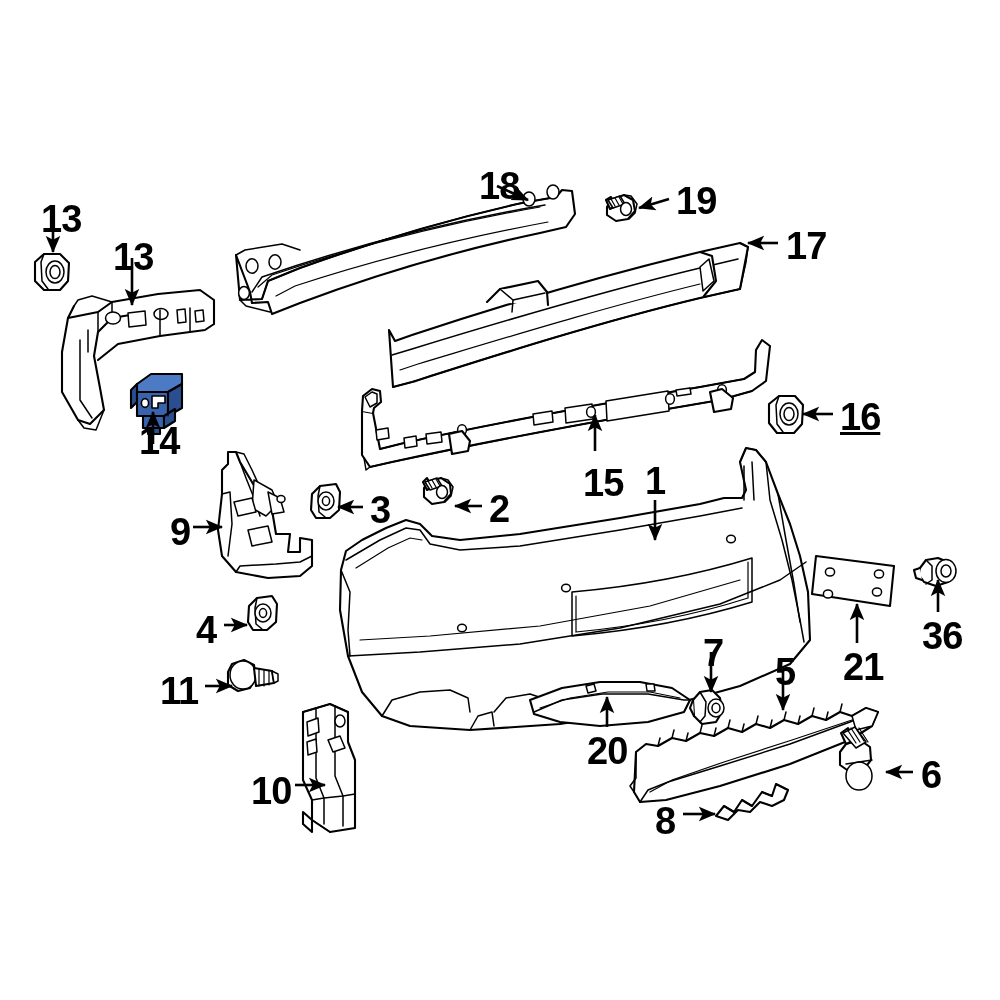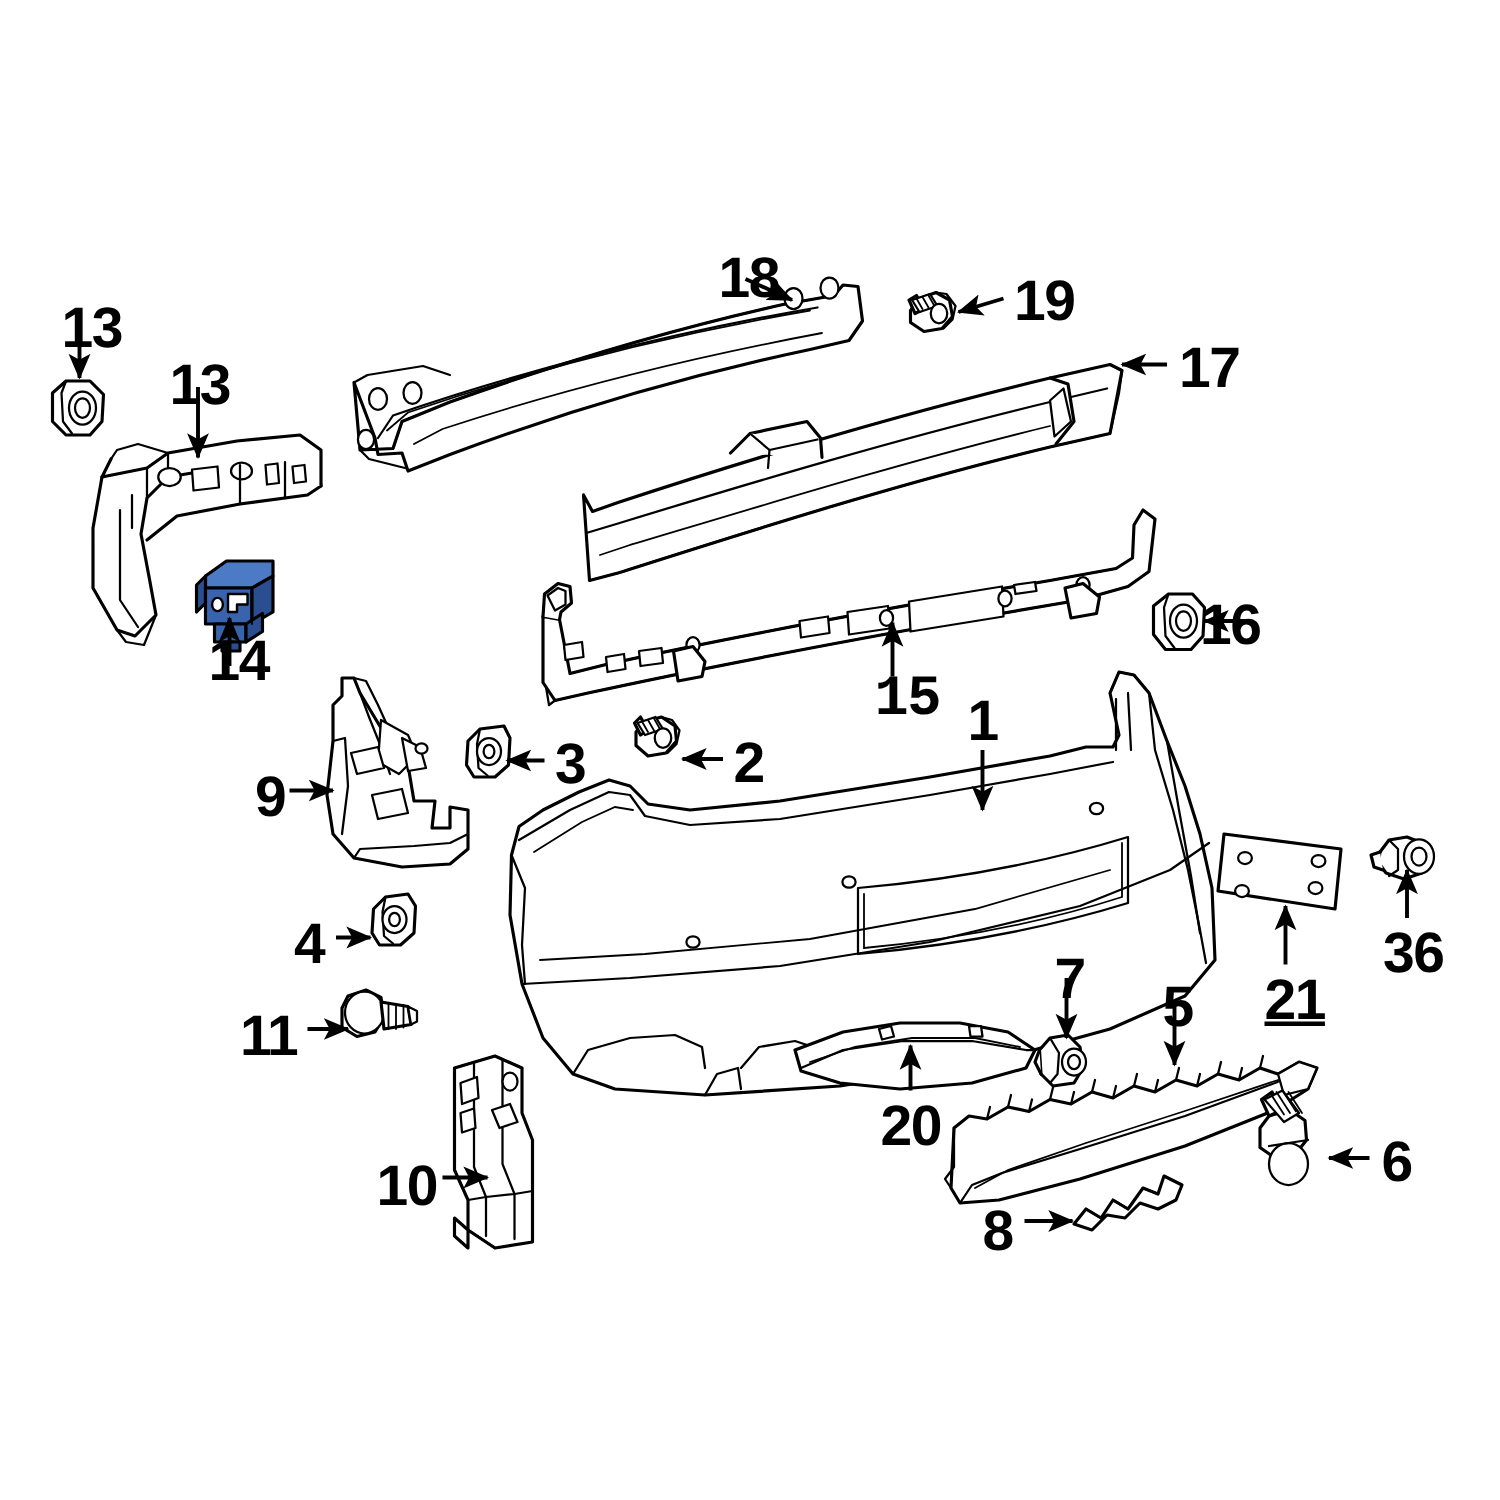--- a/index.html
+++ b/index.html
@@ -381,23 +381,23 @@
       <div class="callout" style="left: 775px; top: 653px;">5</div>
       <div class="callout" style="left: 921px; top: 756px;">6</div>
       <div class="callout" style="left: 703px; top: 634px;">7</div>
       <div class="callout" style="left: 655px; top: 802px;">8</div>
       <div class="callout" style="left: 170px; top: 513px;">9</div>
       <div class="callout" style="left: 251px; top: 772px;">10</div>
       <div class="callout" style="left: 160px; top: 672px;">11</div>
       <div class="callout" style="left: 113px; top: 238px;">13</div>
       <div class="callout" style="left: 41px; top: 200px;">13</div>
       <div class="callout" style="left: 139px; top: 422px;">14</div>
-      <div class="callout" style="left: 583px; top: 448px; font-family: Liberation Mono, monospace;">15</div>
-      <div class="callout" style="left: 800px; top: 398px;">16</div>
+      <div class="callout" style="left: 583px; top: 464px;">15</div>
+      <div class="callout" style="left: 840px; top: 398px; text-decoration: underline;">16</div>
       <div class="callout" style="left: 786px; top: 227px;">17</div>
       <div class="callout" style="left: 455px; top: 167px; margin-left: 24px;">18</div>
       <div class="callout" style="left: 676px; top: 182px;">19</div>
       <div class="callout" style="left: 587px; top: 732px;">20</div>
-      <div class="callout" style="left: 843px; top: 648px; text-decoration: underline;">21</div>
+      <div class="callout" style="left: 843px; top: 648px;">21</div>
       <div class="callout" style="left: 922px; top: 617px;">36</div>
     </div>
 
 </div>
 
 </body></html>

